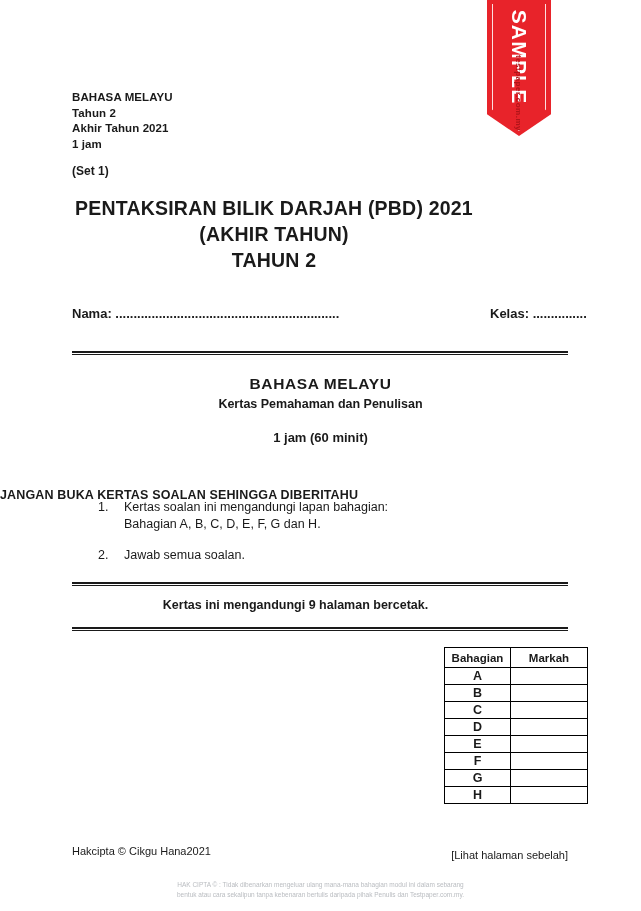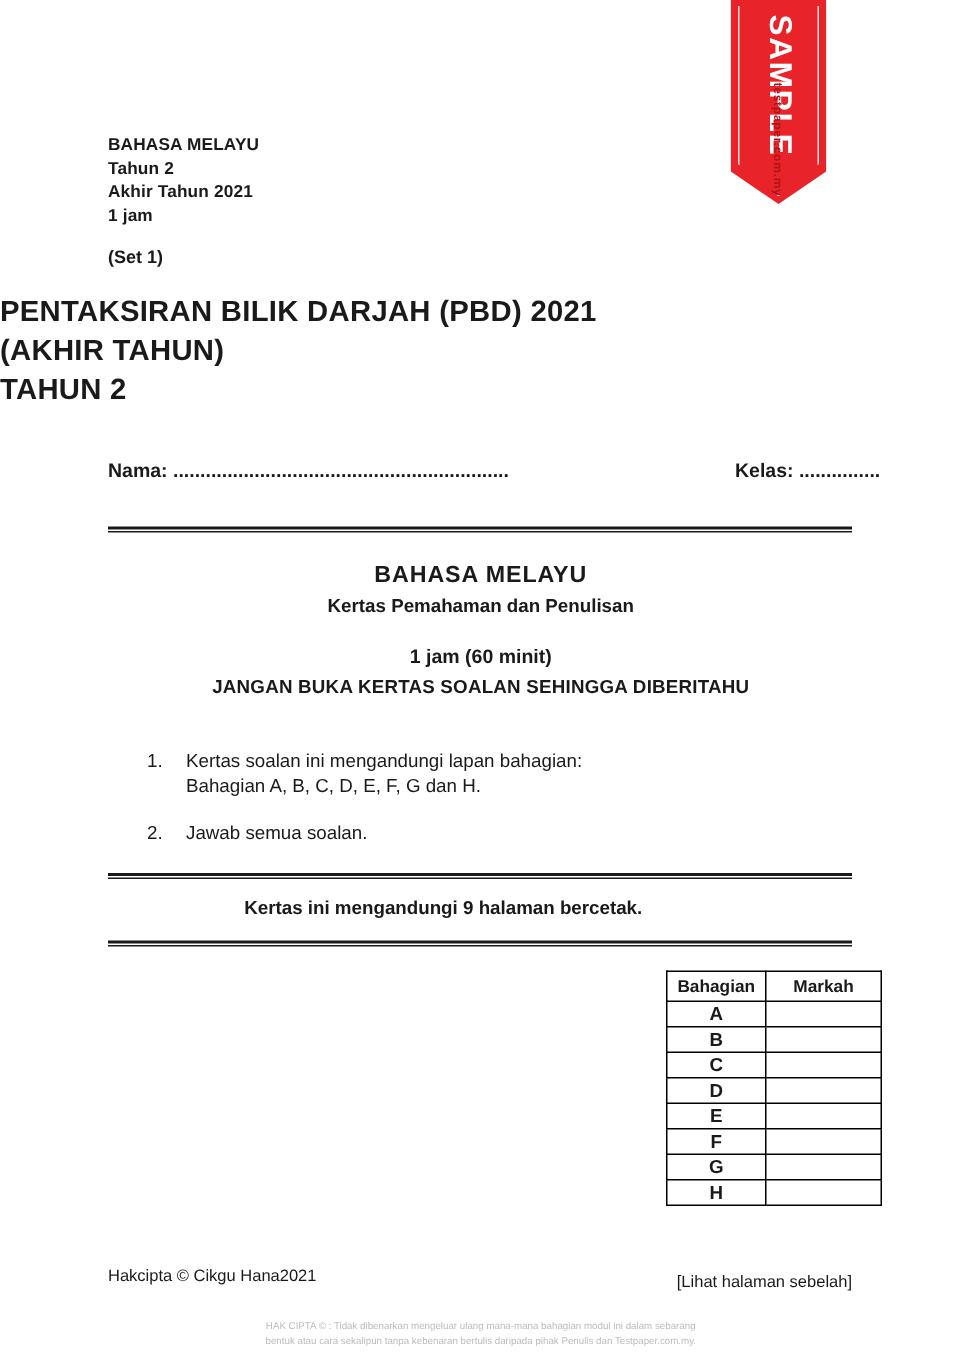--- a/index.html
+++ b/index.html
@@ -96,20 +96,21 @@
     font-size: 12px;
     font-weight: bold;
   }
 
   
   .title {
     position: absolute;
     left: 0;
     top: 195px;
     width: 548px;
+    text-align: center;
     font-size: 19.5px;
     font-weight: bold;
     line-height: 26px;
     letter-spacing: 0.2px;
   }
   .title .l2 { font-size: 19.5px; }
   .title .l3 { font-size: 19.5px; }
 
   
   .namerow {
@@ -154,23 +155,23 @@
     width: 641px;
     text-align: center;
     font-size: 13px;
     font-weight: bold;
   }
 
   
   .warning {
     position: absolute;
     left: 0;
-    top: 451px;
-    width: 641px;
-    text-align: center;
+    top: 488px;
+    width: 641px;
+    text-align: left;
     font-size: 12.5px;
     font-weight: bold;
     letter-spacing: 0.15px;
   }
 
   
   .instructions {
     position: absolute;
     left: 98px;
     top: 499px;

